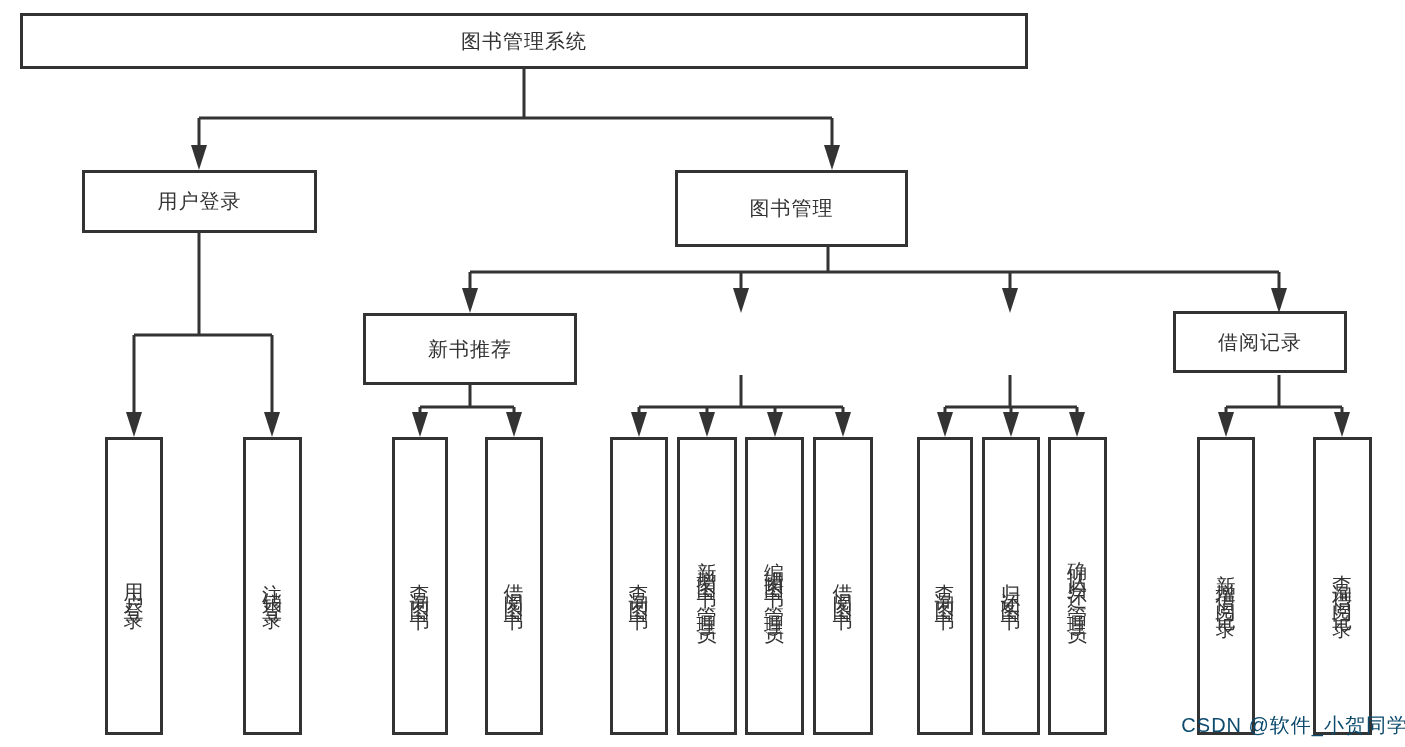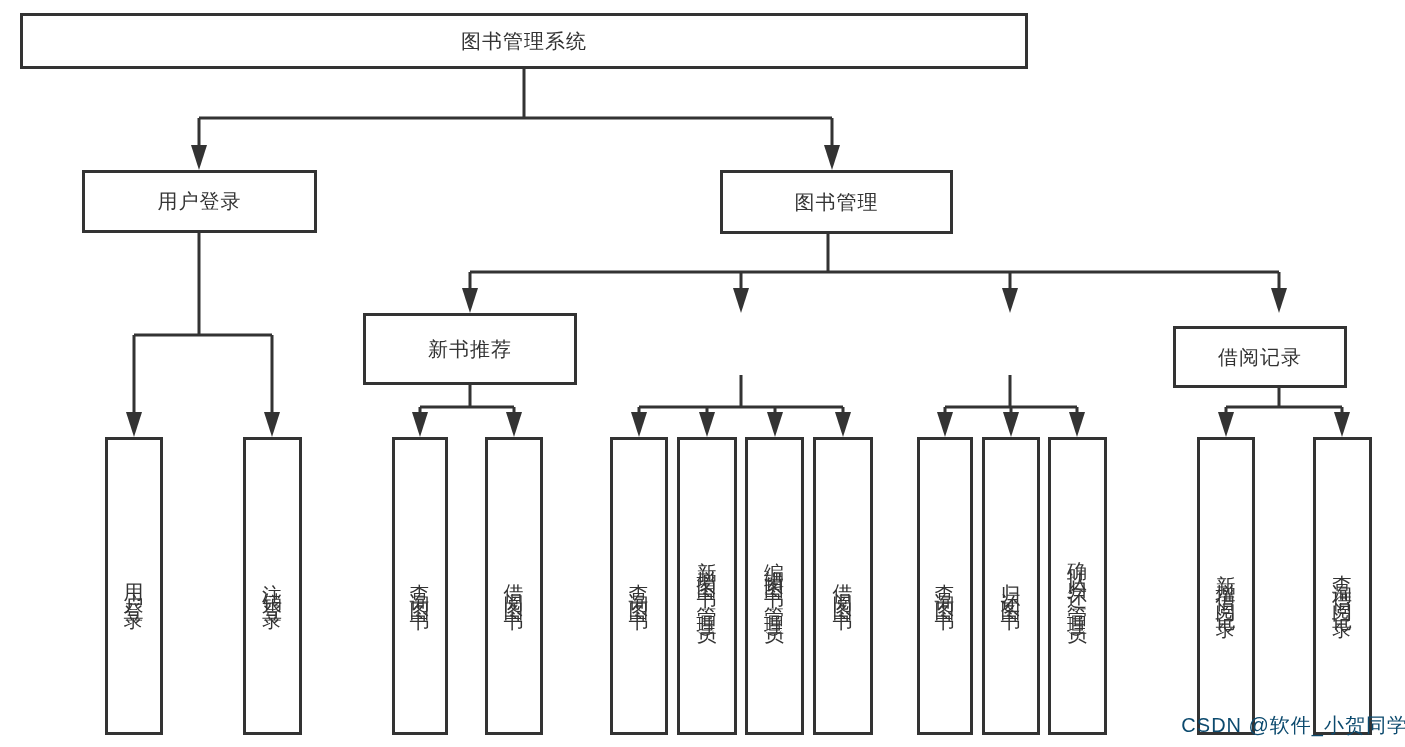--- a/index.html
+++ b/index.html
@@ -93,28 +93,28 @@
     </g>
   </svg>
 
   <div class="box h" style="left:20px;top:13px;width:1008px;height:56px">
     <span>图书管理系统</span>
   </div>
 
   <div class="box h" style="left:82px;top:170px;width:235px;height:63px">
     <span>用户登录</span>
   </div>
-  <div class="box h" style="left:720px;top:170px;width:233px;height:64px">
+  <div class="box h" style="left:675px;top:170px;width:233px;height:77px">
     <span>图书管理</span>
   </div>
 
   <div class="box h" style="left:363px;top:313px;width:214px;height:72px">
     <span>新书推荐</span>
   </div>
-  <div class="box h" style="left:1173px;top:326px;width:174px;height:62px">
+  <div class="box h" style="left:1173px;top:311px;width:174px;height:62px">
     <span>借阅记录</span>
   </div>
 
   <div class="box v" style="left:105px;top:437px;width:58px;height:298px">
     <span>用户登录</span>
   </div>
   <div class="box v" style="left:243px;top:437px;width:59px;height:298px">
     <span>注销登录</span>
   </div>
 

